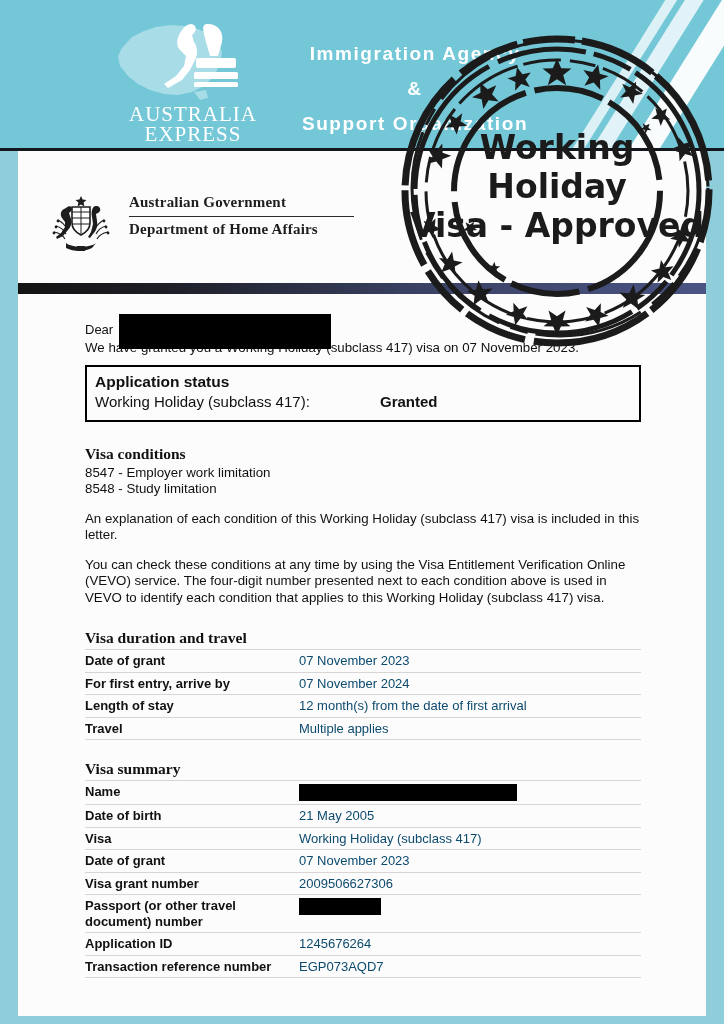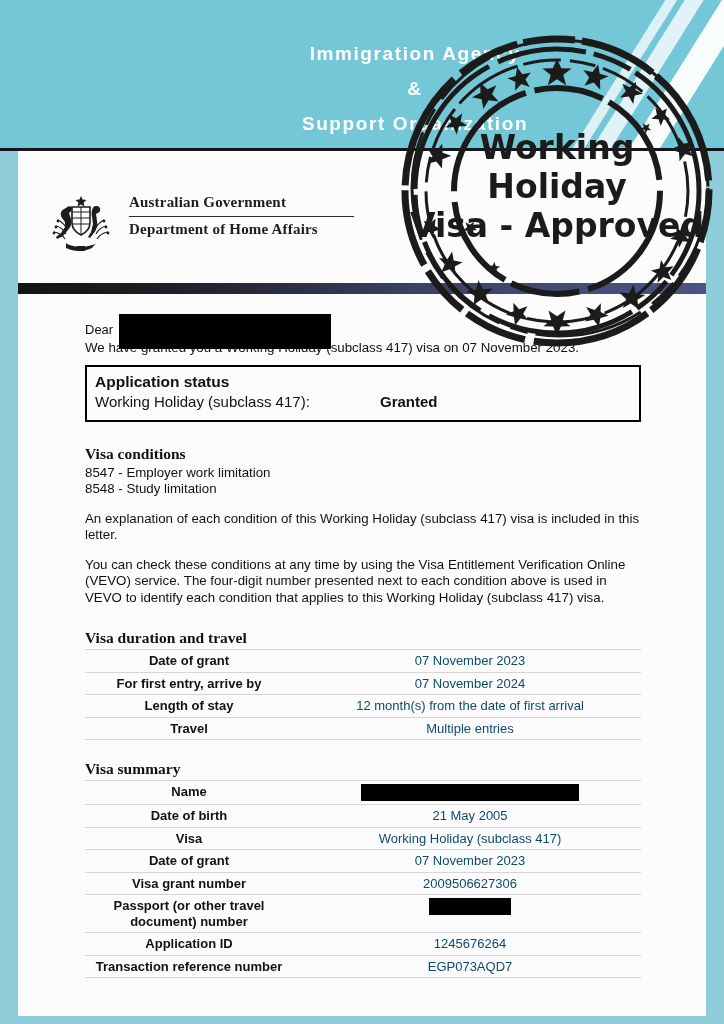--- a/index.html
+++ b/index.html
@@ -56,21 +56,21 @@
   .status-row .k{width:285px;}
   .status-row .v{font-weight:bold;}
 
   h2.sec{font-size:15.5px;font-weight:bold;margin:22px 0 2px 0;line-height:19px;font-family:Liberation Serif, serif;}
   h2.sec.tight{margin-top:19px;}
 
   .cond{font-size:13.3px;line-height:16.5px;}
 
   
   table.kv{width:556px;border-collapse:collapse;font-size:13px;}
-  table.kv td{border-bottom:1px solid #d6d6d6;padding:3px 0 3px 0;vertical-align:top;line-height:15.5px;text-align:center;}
+  table.kv td{border-bottom:1px solid #d6d6d6;padding:3px 0 3px 0;vertical-align:top;line-height:15.5px;}
   table.kv tr:first-child td{border-top:1px solid #d6d6d6;}
   table.kv td.k{width:208px;font-weight:bold;padding-right:6px;}
   table.kv td.v{color:#0c4a6e;}
   .redact-cell{display:inline-block;background:#000;height:17px;vertical-align:middle;}
 
   
   .stamp{position:absolute;left:398px;top:32px;width:318px;height:318px;pointer-events:none;}
   .stamp svg{display:block;}
   .stamp-text{position:absolute;left:0;top:96px;width:318px;text-align:center;
               color:#1b1b1b;font-weight:bold;line-height:39px;
@@ -82,20 +82,40 @@
 </head>
 <body>
 
 <div id="page">
 
   <div class="banner">
     <div class="stripe s1"></div>
     <div class="stripe s2"></div>
     <div class="stripe s3"></div>
 
+    <div class="logo-wrap">
+      <svg class="logo-map" width="128" height="86" viewBox="0 0 128 86">
+        <path fill="#a8dde8" d="M14 30 L10 38 L12 48 L20 58 L30 66 L42 72 L56 76 L70 77 L84 74 L96 68 L106 58 L112 46 L114 34 L110 24 L102 16 L90 11 L76 8 L62 7 L48 9 L36 13 L24 19 Z"></path>
+        <path fill="#a8dde8" d="M86 74 L92 82 L100 80 L98 72 Z"></path>
+      </svg>
+      <svg class="logo-stamp" width="80" height="86" viewBox="0 0 80 86">
+
+        <path fill="#ffffff" d="M22 12 C26 6 32 4 35 8 C37 11 35 15 32 17 L34 24 C37 28 38 34 36 40 L30 52 L22 62 L8 70 L4 66 L16 58 L24 48 L26 38 L20 32 C16 28 16 20 22 12 Z"></path>
+
+        <path fill="#ffffff" d="M48 6 C58 6 64 14 62 24 L58 38 L50 38 L46 24 C44 14 40 6 48 6 Z"></path>
+        <rect x="36" y="40" width="40" height="10" rx="2" fill="#ffffff"></rect>
+        <rect x="34" y="54" width="44" height="7" rx="1.5" fill="#ffffff"></rect>
+        <rect x="34" y="64" width="44" height="5" rx="1.5" fill="#ffffff"></rect>
+      </svg>
+      <div class="logo-txt">
+        <div class="l1">AUSTRALIA</div>
+        <div class="l2">EXPRESS</div>
+        <div class="l3">IMMIGRATION &amp; CONSULTANTS</div>
+      </div>
+    </div>
 
     <div class="banner-title">
       <div>Immigration Agency</div>
       <div>&amp;</div>
       <div>Support Organization</div>
     </div>
   </div>
 
   <div class="sheet"></div>
   <div class="sheet-top-rule"></div>
@@ -171,21 +191,21 @@
           <tr>
             <td class="k">For first entry, arrive by</td>
             <td class="v">07 November 2024</td>
           </tr>
           <tr>
             <td class="k">Length of stay</td>
             <td class="v">12 month(s) from the date of first arrival</td>
           </tr>
           <tr>
             <td class="k">Travel</td>
-            <td class="v">Multiple entries</td>
+            <td class="v">Multiple applies</td>
           </tr>
         </tbody>
     </table>
 
     <h2 class="sec tight">Visa summary</h2>
     <table class="kv">
       <tbody id="summary-rows">
           <tr>
             <td class="k">Name</td>
             <td class="v"><span class="redact-cell" style="width: 218px;"></span></td>

